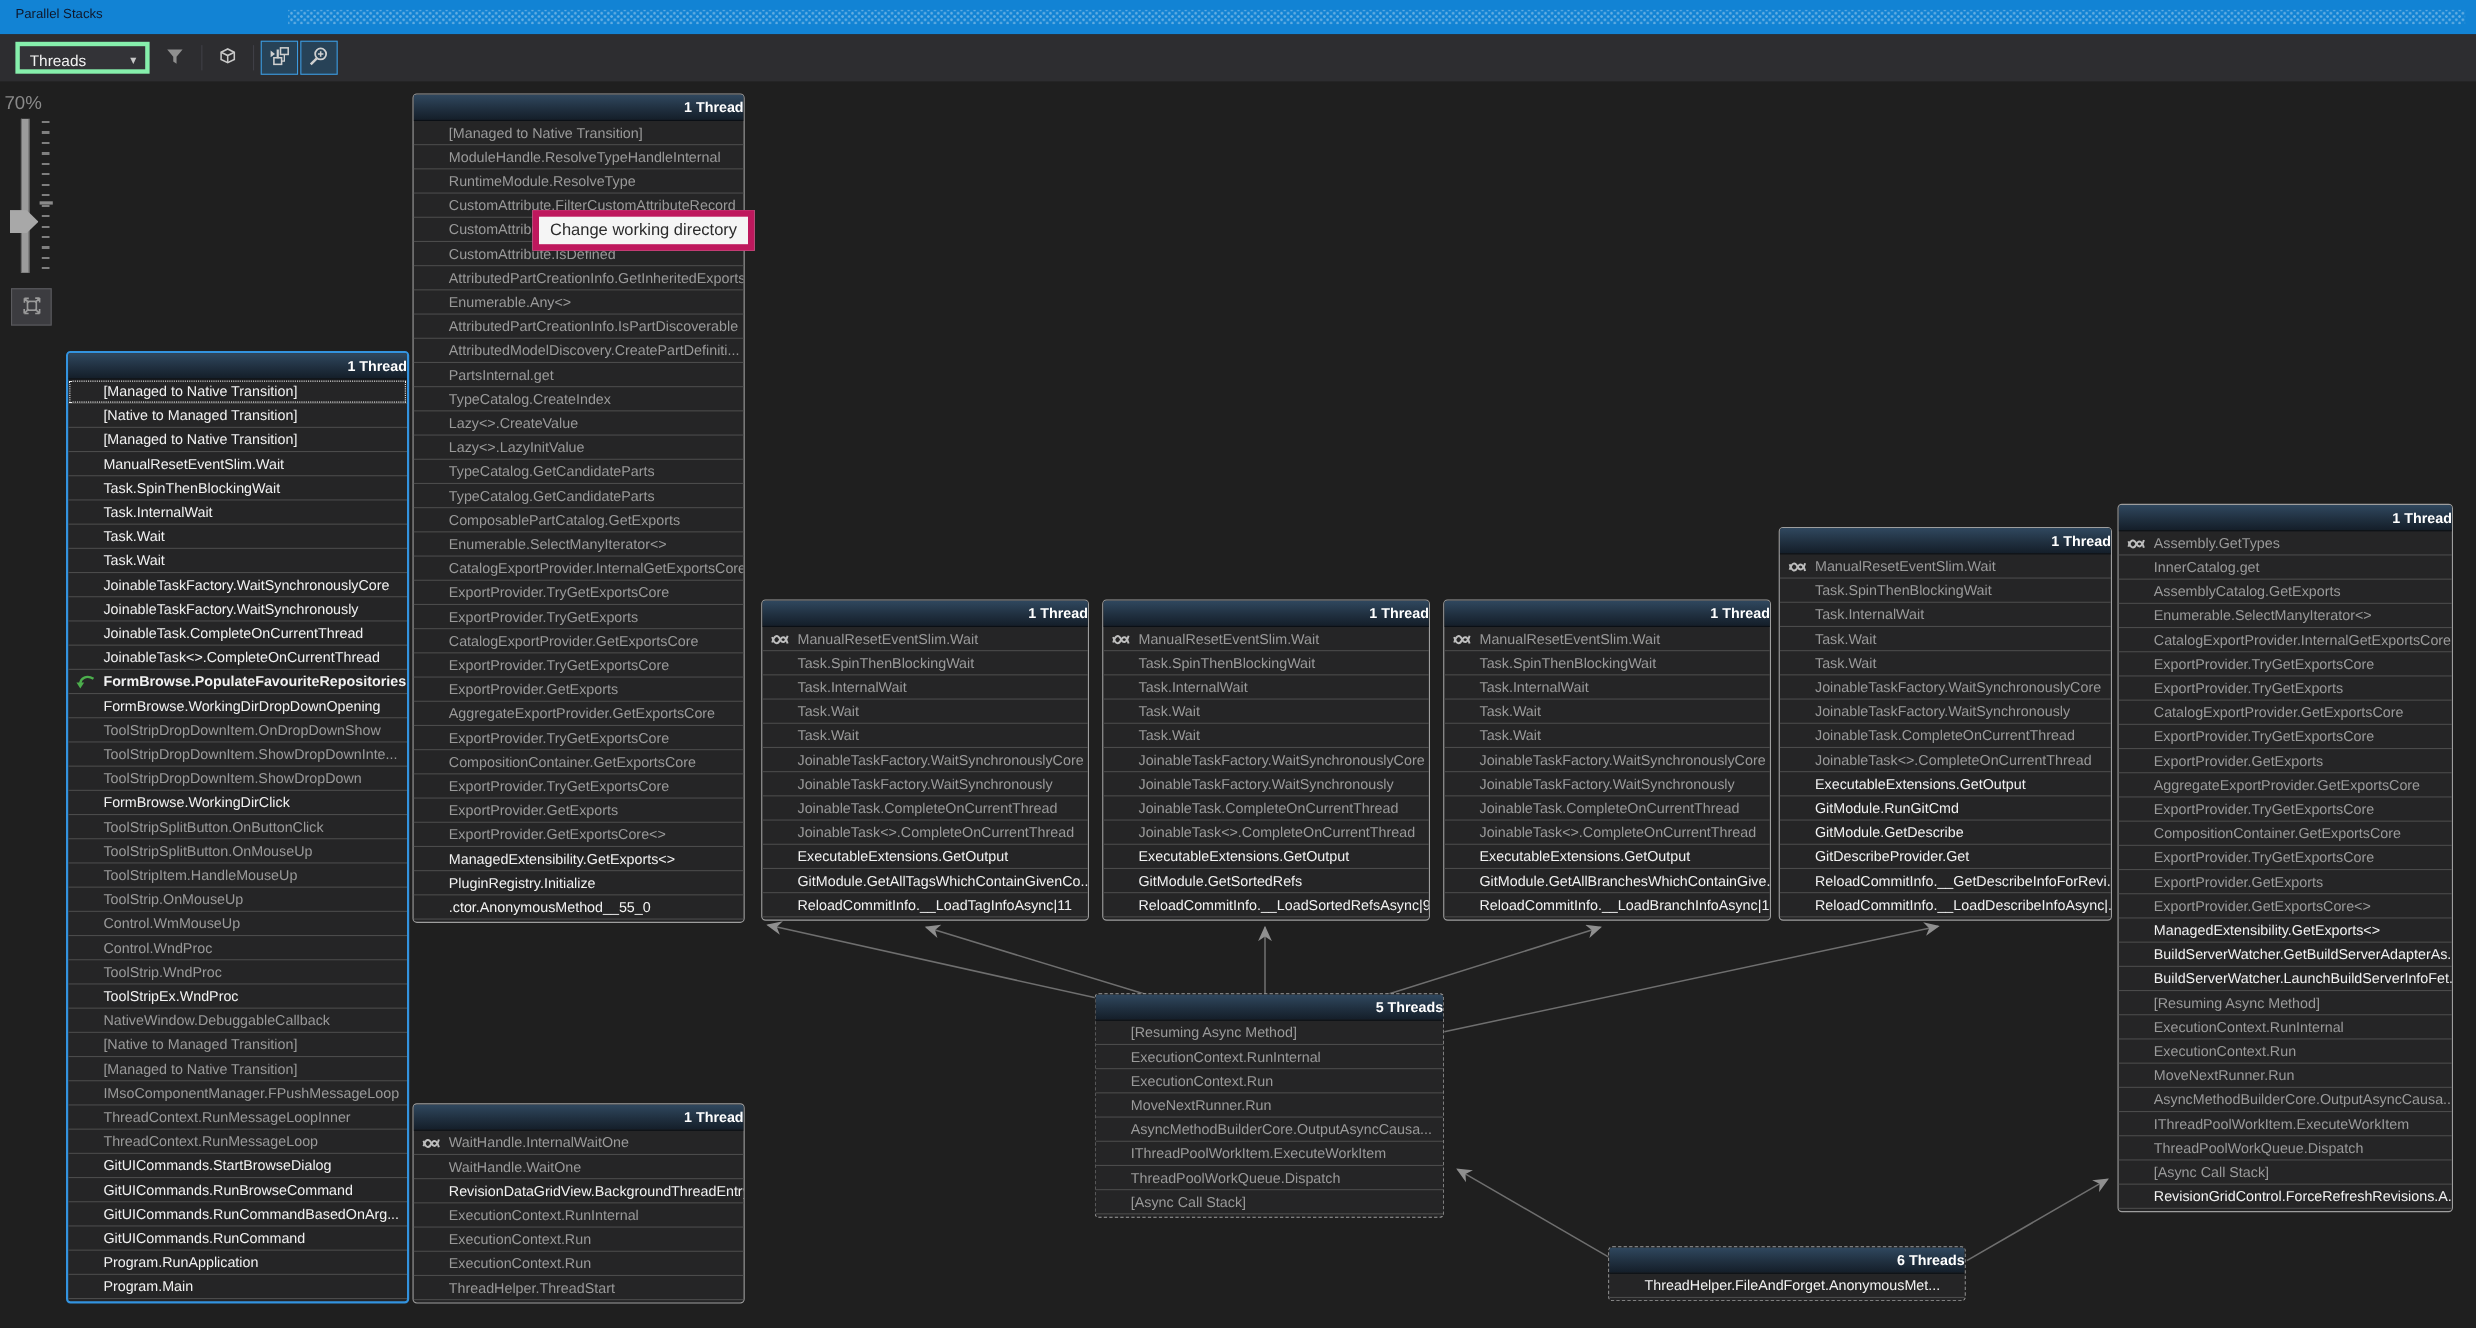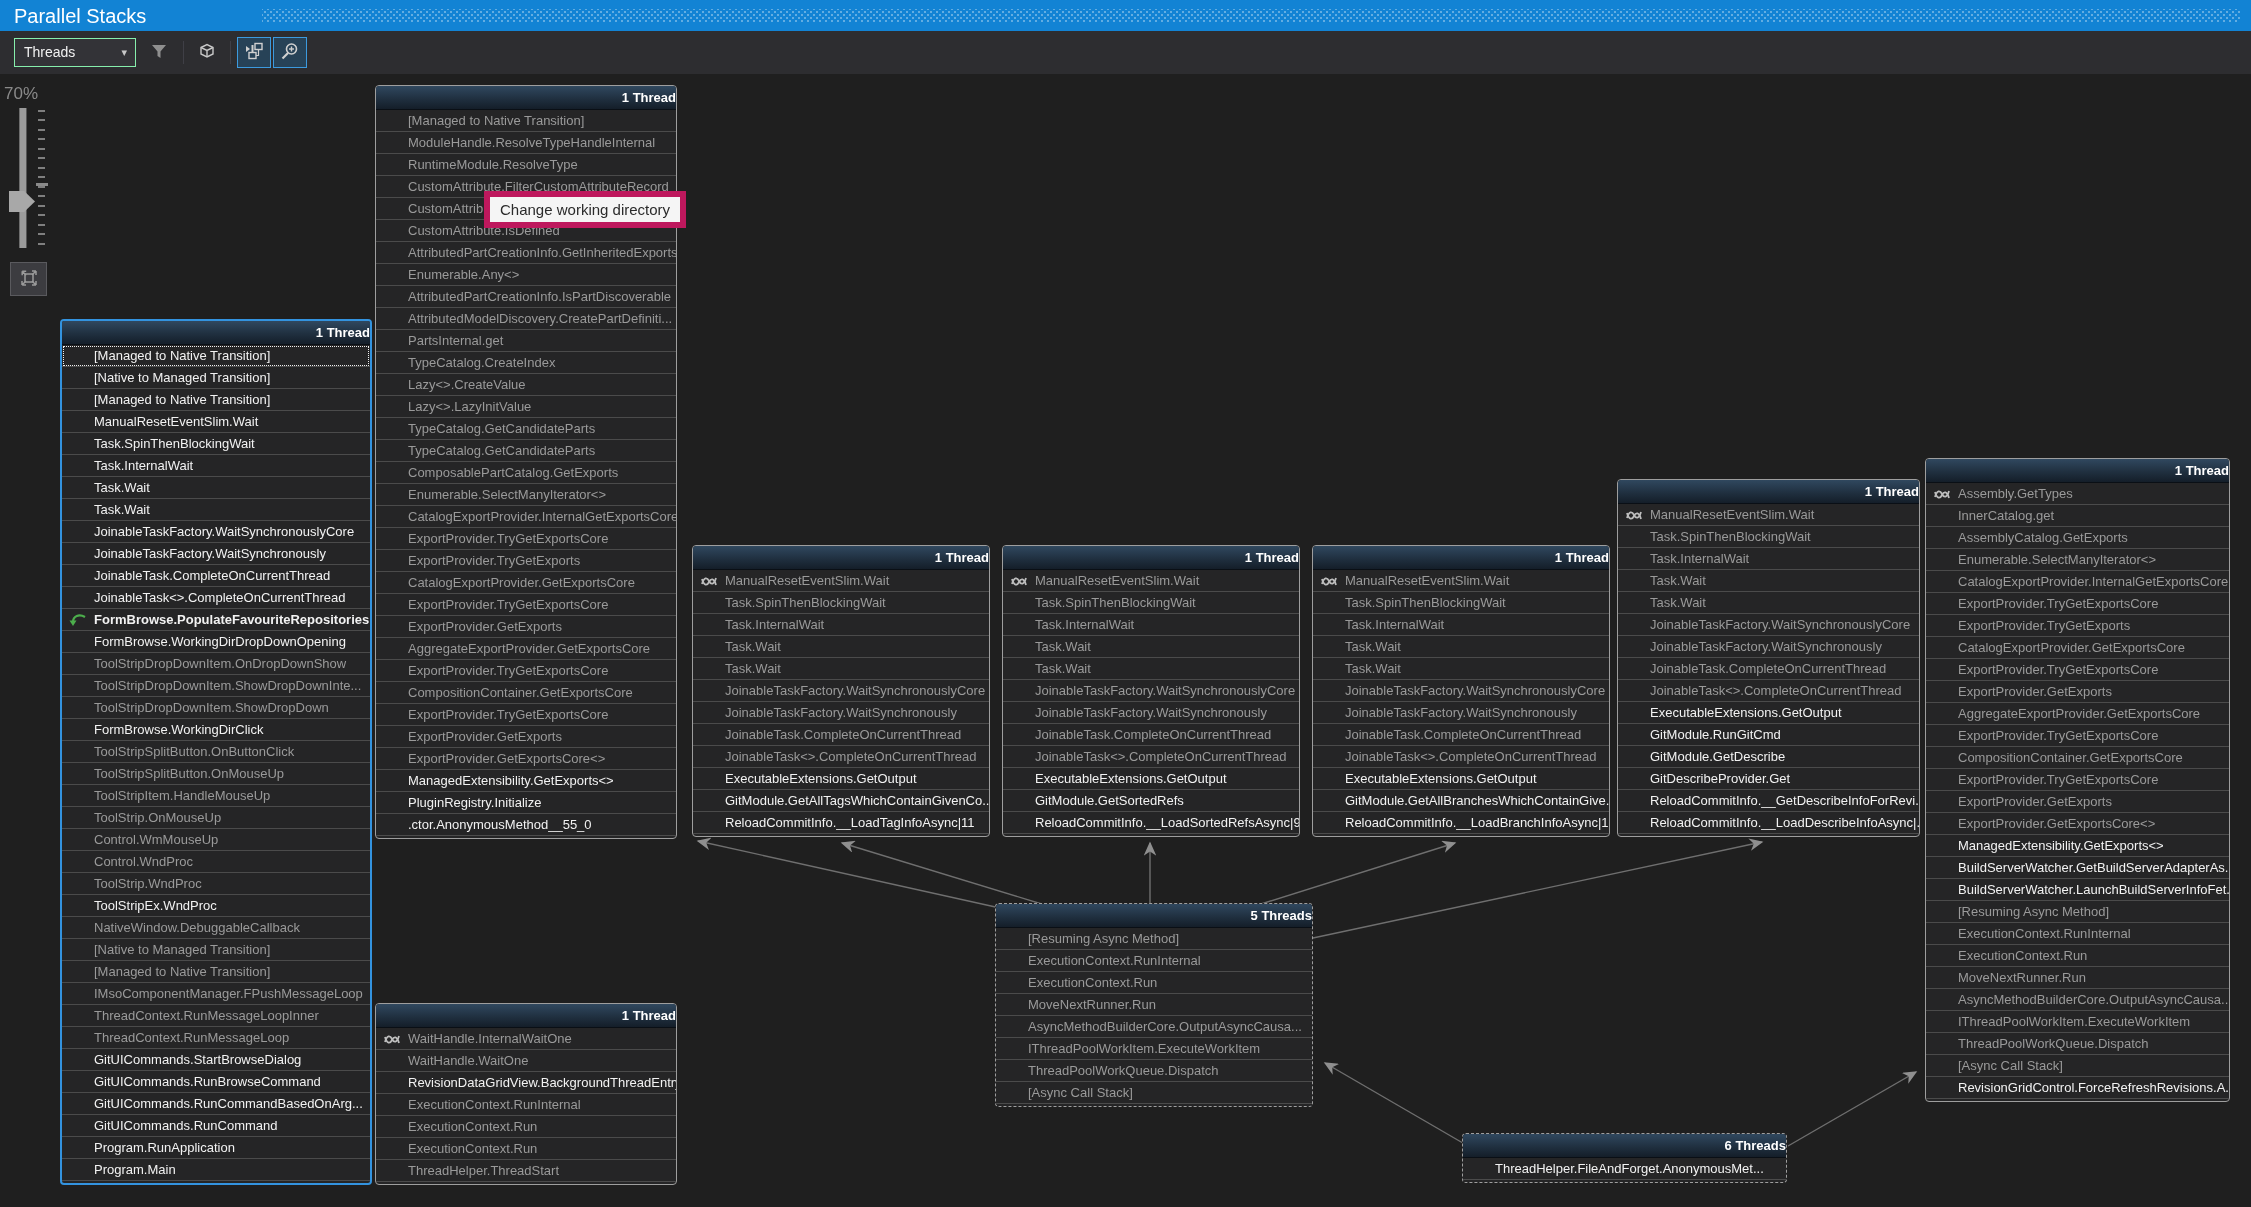--- a/index.html
+++ b/index.html
@@ -8,38 +8,38 @@
     background:#1f1f1f;
     font-family:"Liberation Sans", sans-serif;
     -webkit-font-smoothing:antialiased;
   }
   
   .titlebar{
     position:absolute;left:0;top:0;width:100%;height:31px;
     background:#1283d4;color:#fff;z-index:20;
   }
   .titlebar .title{
-    position:absolute;left:14px;top:5px;font-size:20px;color:#ffffff;
+    position:absolute;left:14px;top:5px;font-size:12px;color:#0f172a;
   }
   .titlebar .grip{
     position:absolute;left:262px;right:10px;top:9px;height:13px;opacity:.85;
     background-image:
       radial-gradient(circle, rgba(255,255,255,.40) 1.1px, transparent 1.3px),
       radial-gradient(circle, rgba(255,255,255,.40) 1.1px, transparent 1.3px);
     background-size:6px 6px;
     background-position:0 0,3px 3px;
   }
   
   .toolbar{
     position:absolute;left:0;top:31px;width:100%;height:43px;
     background:#2d2d30;z-index:19;
   }
   .dropdown{
     position:absolute;left:14px;top:7px;width:122px;height:29px;
-    background:#333337;border:1px solid #86efac;color:#f1f1f1;
+    background:#333337;border:4px solid #86efac;color:#f1f1f1;
     font-size:14px;line-height:27px;padding-left:9px;box-sizing:border-box;
     cursor:default;
   }
   .dropdown .caret{
     position:absolute;right:8px;top:0;color:#c8c8c8;font-size:11px;line-height:27px;
   }
   .tb-btn{
     position:absolute;top:6px;width:34px;height:31px;background:transparent;border:1px solid transparent;
     display:flex;align-items:center;justify-content:center;box-sizing:border-box;padding:0;
   }

